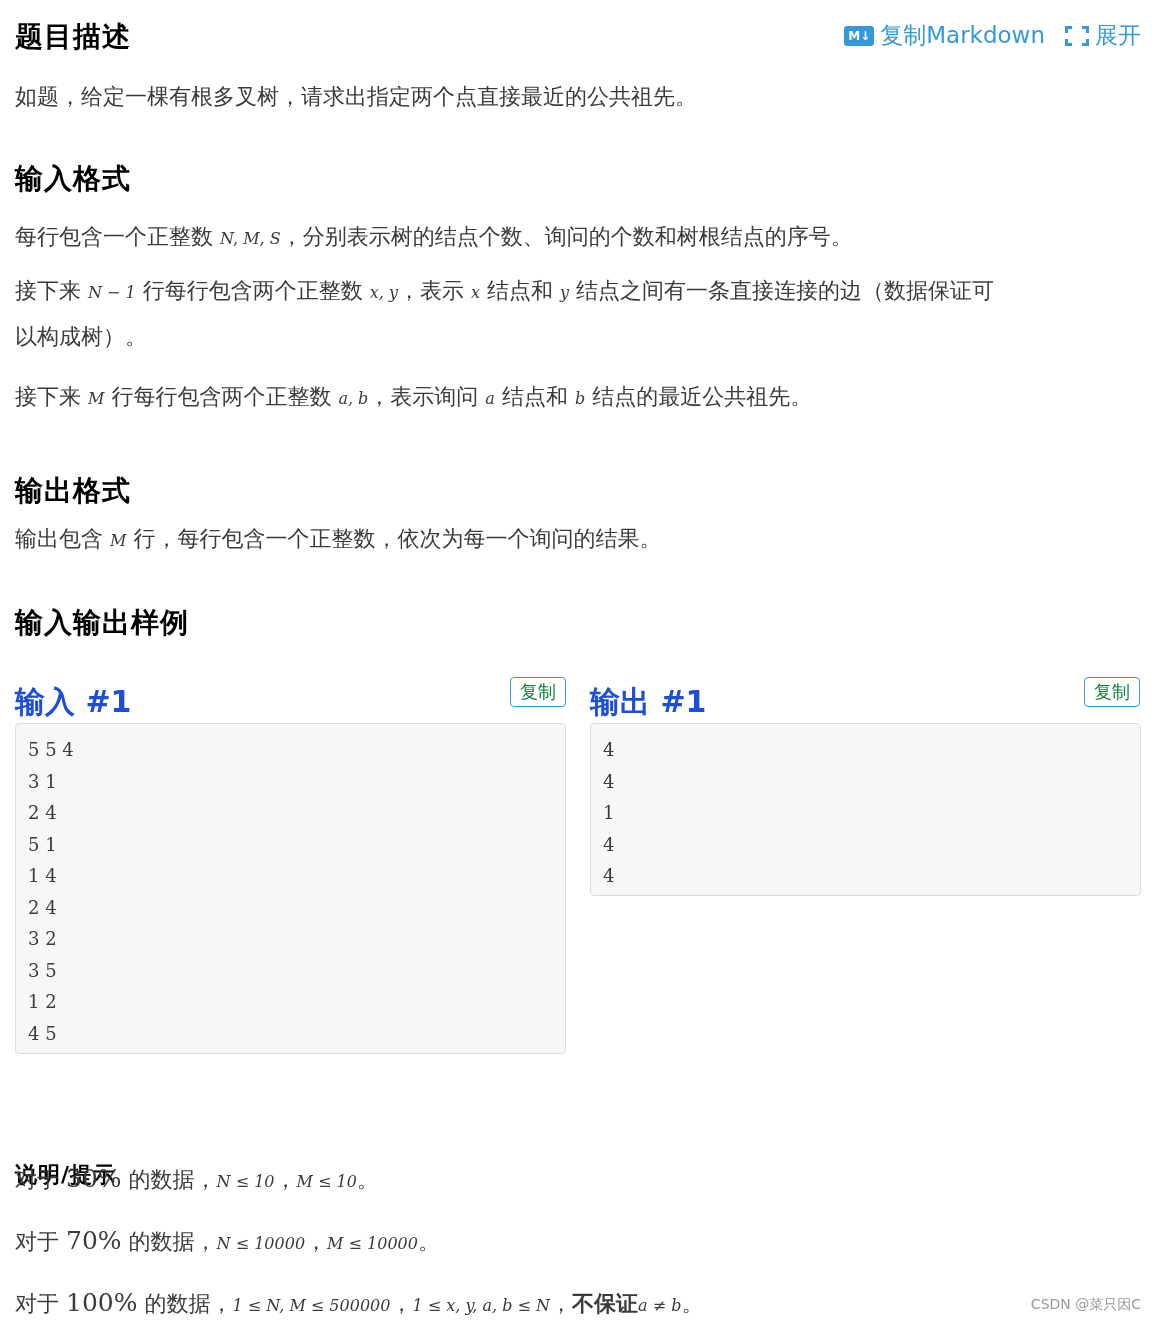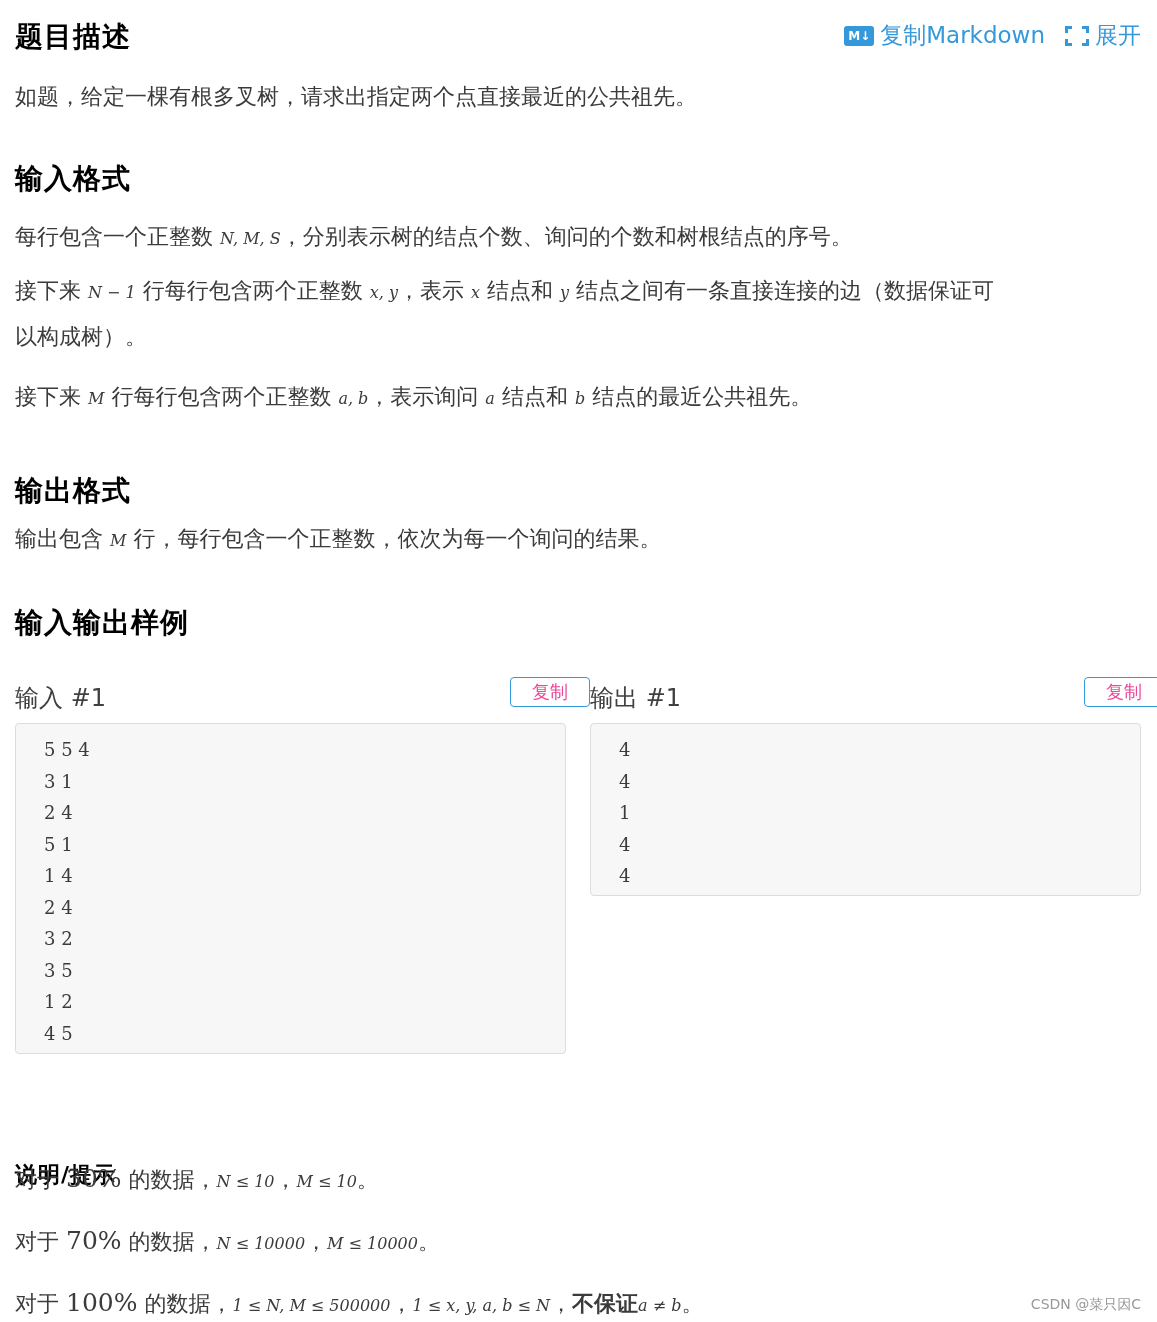--- a/index.html
+++ b/index.html
@@ -11,23 +11,23 @@
   .mn { font-family: "DejaVu Serif", "Liberation Serif", serif; font-size: 25px; }
   .tools { position: absolute; top: 20px; right: 16px; display: flex; align-items: center; color: #3498db; font-size: 23px; }
   .tool { display: flex; align-items: center; cursor: pointer; }
   .md-icon { width: 30px; height: 20px; background: #3498db; border-radius: 3px; color: #fff; font-size: 12px; font-weight: bold; display: flex; align-items: center; justify-content: center; margin-right: 6px; font-family: "DejaVu Sans", sans-serif; }
   .expand-icon { width: 24px; height: 20px; position: relative; margin-right: 6px; margin-left: 20px; }
   .expand-icon span { position: absolute; width: 7px; height: 7px; border-color: #3498db; border-style: solid; }
   .c1 { top: 0; left: 0; border-width: 3px 0 0 3px; }
   .c2 { top: 0; right: 0; border-width: 3px 3px 0 0; }
   .c3 { bottom: 0; left: 0; border-width: 0 0 3px 3px; }
   .c4 { bottom: 0; right: 0; border-width: 0 3px 3px 0; }
-  .sample-title { position: absolute; font-size: 24px; font-weight: normal; color: #404040; }
-  .copy-btn { position: absolute; width: 80px; height: 30px; border: 1px solid #3498db; border-radius: 4px; color: #ec4899; font-size: 18px; display: flex; align-items: center; justify-content: center; background: #fff; cursor: pointer; }
-  .pre { position: absolute; background: #f7f7f7; border: 1px solid #dcdcdc; border-radius: 4px; padding: 10px 28px; font-family: "DejaVu Serif", "Liberation Serif", serif; font-size: 18px; color: #3b3b3b; line-height: 31.5px; white-space: pre; }
+  .sample-title { position: absolute; font-size: 30px; font-weight: bold; color: #1d4ed8; }
+  .copy-btn { position: absolute; width: 56px; height: 30px; border: 1px solid #3498db; border-radius: 4px; color: #15803d; font-size: 18px; display: flex; align-items: center; justify-content: center; background: #fff; cursor: pointer; }
+  .pre { position: absolute; background: #f7f7f7; border: 1px solid #dcdcdc; border-radius: 4px; padding: 10px 12px; font-family: "DejaVu Serif", "Liberation Serif", serif; font-size: 18px; color: #3b3b3b; line-height: 31.5px; white-space: pre; }
   .watermark { position: absolute; right: 16px; bottom: 8px; font-size: 14px; color: #999; }
 </style>
 </head>
 <body>
 
 <div class="tools">
   <div class="tool">
     <span class="md-icon">M↓</span>
     <span>复制Markdown</span>
   </div>

